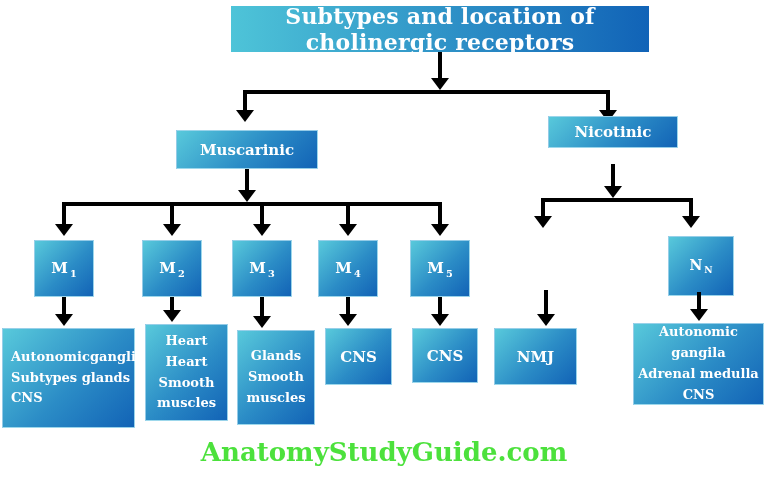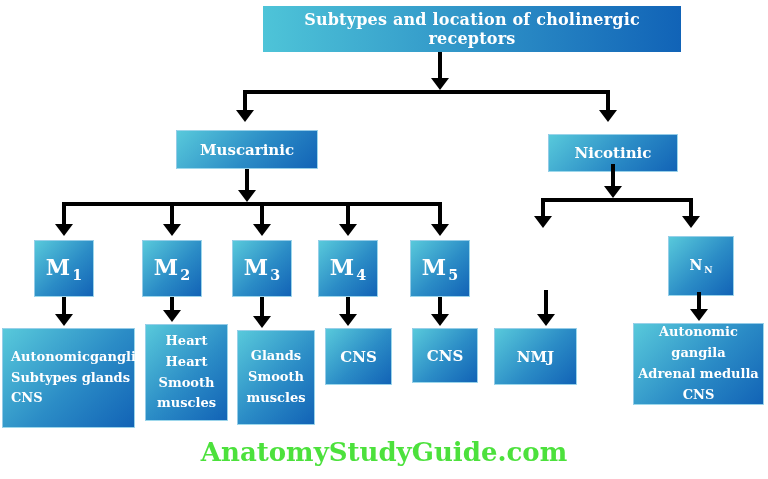--- a/index.html
+++ b/index.html
@@ -9,24 +9,24 @@
   }
   .box {
     position:absolute; color:#ffffff; font-weight:bold;
     display:flex; flex-direction:column; align-items:center; justify-content:center;
     background:linear-gradient(135deg,#58c9db 0%,#2b8cc6 55%,#1263b6 100%);
     border:1px solid rgba(170,220,238,0.85);
     box-sizing:border-box; text-align:center;
   }
   .titlebox {
     background:linear-gradient(to right,#4ec4d8 0%,#1163b7 100%);
-    font-size:16px; letter-spacing:0.2px; border:none;margin-left:32px;
+    font-size:22px; letter-spacing:0.2px; border:none;
   }
   .branchbox { font-size:15px; }
-  .rlabel { font-size:22px; }
+  .rlabel { font-size:15px; }
   .rlabel-n { font-size:14px; }
   .sub { font-size:0.65em; vertical-align:sub; margin-left:2px; }
   .leaf { font-size:13px; line-height:1.6; }
   .leaf-left { align-items:flex-start; text-align:left; padding-left:8px; }
   .leaf-big { font-size:15px; }
   .vline { position:absolute; width:4px; background:#000; }
   .hline { position:absolute; height:4px; background:#000; }
   .ah {
     position:absolute; width:0; height:0;
     border-left:9px solid transparent; border-right:9px solid transparent;
@@ -50,21 +50,21 @@
   <div class="ah" style="left:431px;top:78px"></div>
   <div class="hline" style="left:243px;top:90px;width:367px"></div>
   <div class="vline" style="left:243px;top:90px;height:20px"></div>
   <div class="ah" style="left:236px;top:110px"></div>
   <div class="vline" style="left:606px;top:90px;height:20px"></div>
   <div class="ah" style="left:599px;top:110px"></div>
 
   <div class="box branchbox" style="left:176px;top:130px;width:142px;height:39px">
     <span>Muscarinic</span>
   </div>
-  <div class="box branchbox" style="left:548px;top:134px;width:130px;height:38px">
+  <div class="box branchbox" style="left:548px;top:116px;width:130px;height:32px">
     <span>Nicotinic</span>
   </div>
 
   <div class="vline" style="left:245px;top:169px;height:22px"></div>
   <div class="ah" style="left:238px;top:190px"></div>
   <div class="hline" style="left:62px;top:202px;width:380px"></div>
   <div class="vline" style="left:62px;top:202px;height:22px"></div>
   <div class="ah" style="left:55px;top:224px"></div>
   <div class="vline" style="left:170px;top:202px;height:22px"></div>
   <div class="ah" style="left:163px;top:224px"></div>

